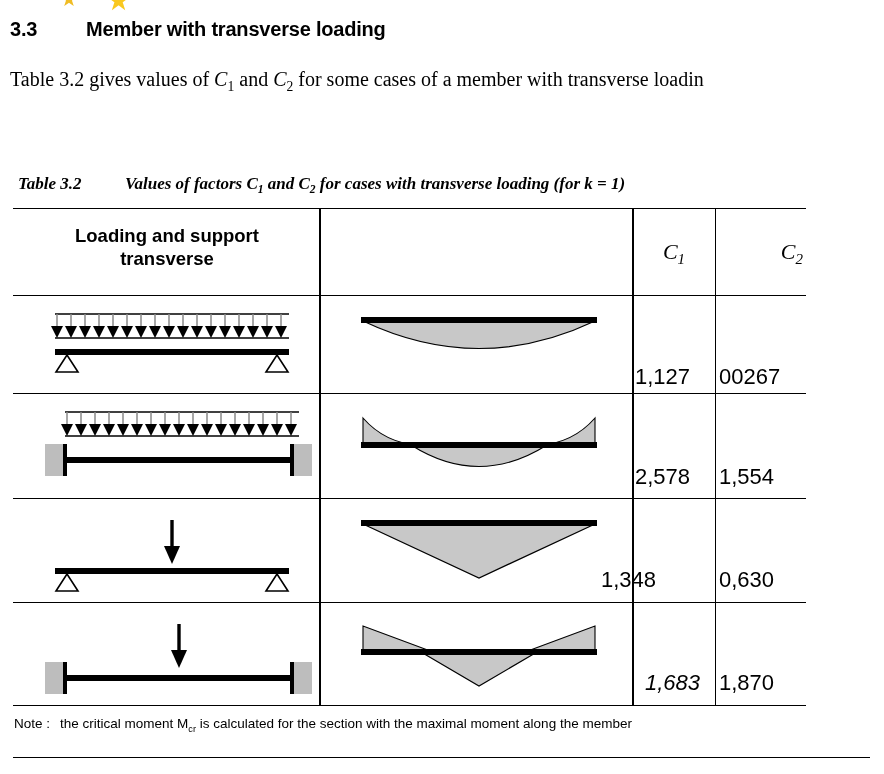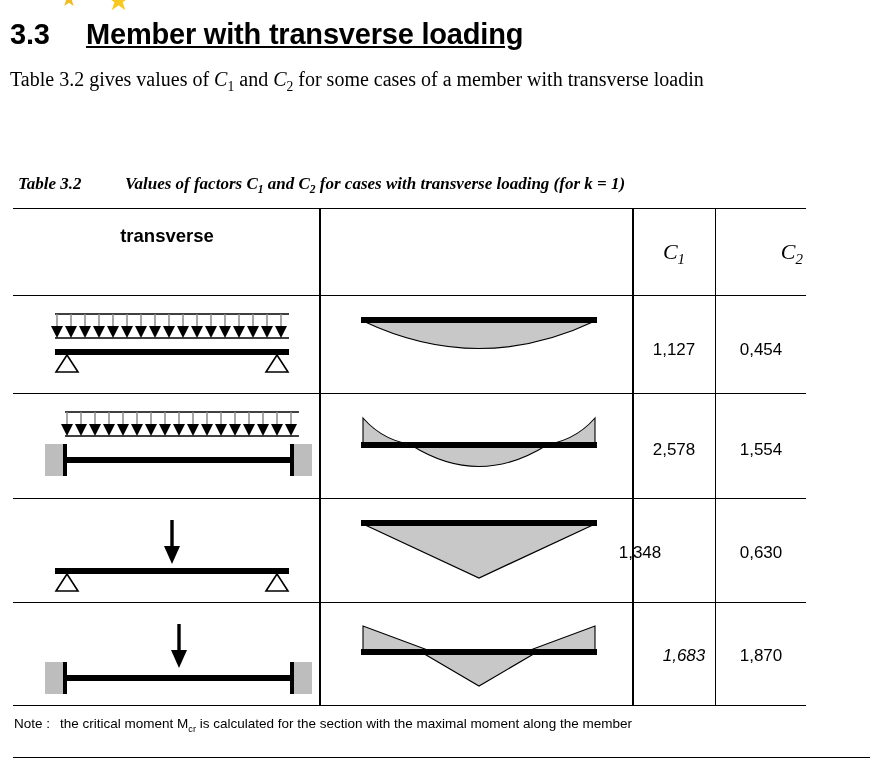--- a/index.html
+++ b/index.html
@@ -31,25 +31,24 @@
     font-size: 26px;
   }
   .star.s1 { left: 6px;  top: -4px; font-size: 20px; color:#f0bc24; }
   .star.s2 { left: 52px; top: -6px; font-size: 28px; color:#f9c81f; }
 
   
   .section-heading {
     position: absolute;
     left: 10px;
     top: 18px;
-    font-size: 29px;
+    font-size: 20px;
     font-weight: bold;
     letter-spacing: -0.2px;
     white-space: nowrap;
-    text-decoration: underline;
   }
   .section-heading .num { display: inline-block; width: 76px; }
 
   .intro-para {
     position: absolute;
     left: 10px;
     top: 68px;
     font-family: "Liberation Serif", serif;
     font-size: 20px;
     white-space: nowrap;
@@ -101,22 +100,23 @@
   }
   .colhead.serif-italic {
     font-family: "Liberation Serif", serif;
     font-style: italic;
     font-weight: normal;
     font-size: 22px;
   }
 
   .valcell {
     position: absolute;
-    text-align: center;
-    font-size: 17px;
+    text-align: left;
+    font-size: 22px;
+    margin-top: 24px;
   }
 
   
   .fig { position: absolute; }
 
   
   .note {
     position: absolute;
     left: 14px;
     top: 716px;
@@ -159,20 +159,21 @@
   <div class="rule" style="top:185px;"></div>
   <div class="rule" style="top:290px;"></div>
   <div class="rule" style="top:394px;"></div>
   <div class="rule" style="top:497px;"></div>
 
   <div class="vline thick" style="left:306px; top:0px; height:497px;"></div>
   <div class="vline thick" style="left:619px; top:0px; height:497px;"></div>
   <div class="vline" style="left:702px; top:0px; height:497px;"></div>
 
   <div class="colhead" style="left:6px; top:16px; width:296px;">
+    <div>Loading and support</div>
     <div>transverse</div>
   </div>
 
 
   <div class="colhead serif-italic" style="left:622px; top:30px; width:78px;">
     <span>C</span><sub>1</sub>
   </div>
 
   <div class="colhead serif-italic" style="left:706px; top:30px; width:84px;text-align:right;">
     <span>C</span><sub>2</sub>
@@ -233,21 +234,21 @@
   </div>
 
   <div class="fig" style="left:320px; top:96px;">
     <svg width="292" height="80" viewBox="0 0 292 80">
       <path d="M 30 17 Q 146 72 262 17 L 262 17 Z" fill="#c8c8c8" stroke="#000" stroke-width="1.2"></path>
       <rect x="28" y="13" width="236" height="6" fill="#000"></rect>
     </svg>
   </div>
 
   <div class="valcell" style="left:622px; top:132px; width:78px;">1,127</div>
-  <div class="valcell" style="left:706px; top:132px; width:84px;">0,454</div>
+  <div class="valcell" style="left:706px; top:132px; width:84px;">00267</div>
 
   <div class="fig" style="left:14px; top:194px;">
     <svg width="290" height="88" viewBox="0 0 290 88">
       <line x1="38" y1="10" x2="272" y2="10" stroke="#000" stroke-width="1.3"></line>
       <g stroke="#8a8a8a" stroke-width="1.5">
         <line x1="40" y1="10" x2="40" y2="26"></line>
           <line x1="54" y1="10" x2="54" y2="26"></line>
         <line x1="68" y1="10" x2="68" y2="26"></line>
           <line x1="82" y1="10" x2="82" y2="26"></line>
         <line x1="96" y1="10" x2="96" y2="26"></line>

